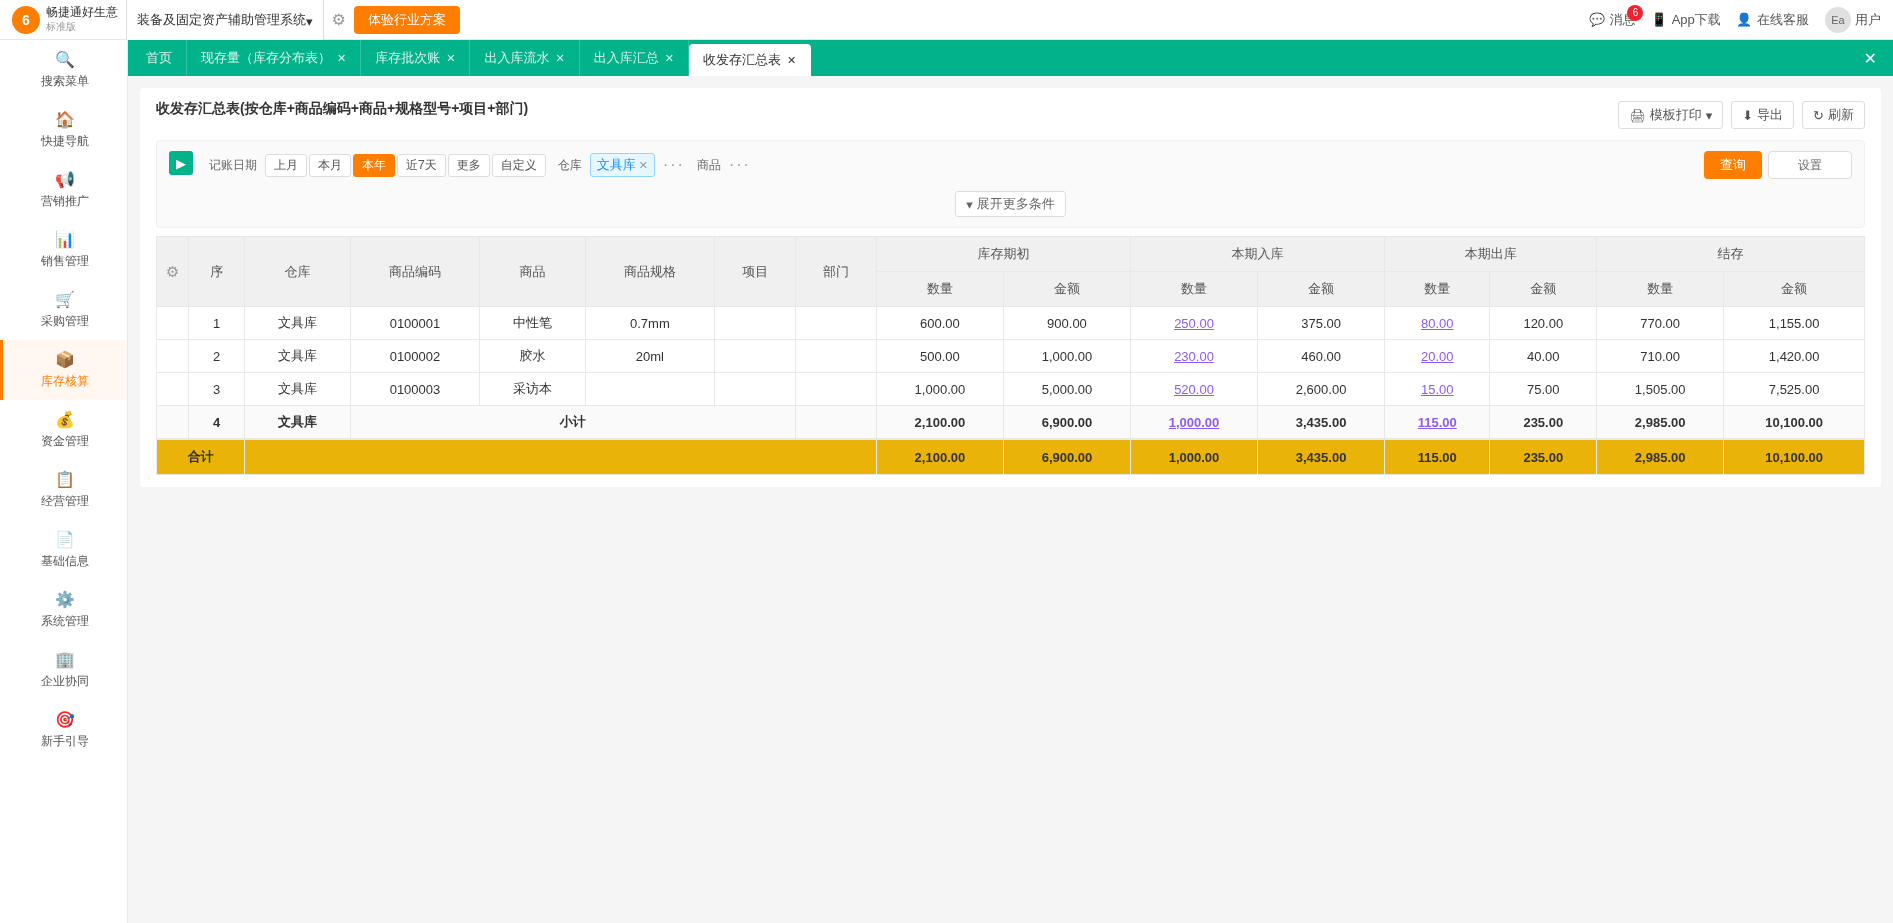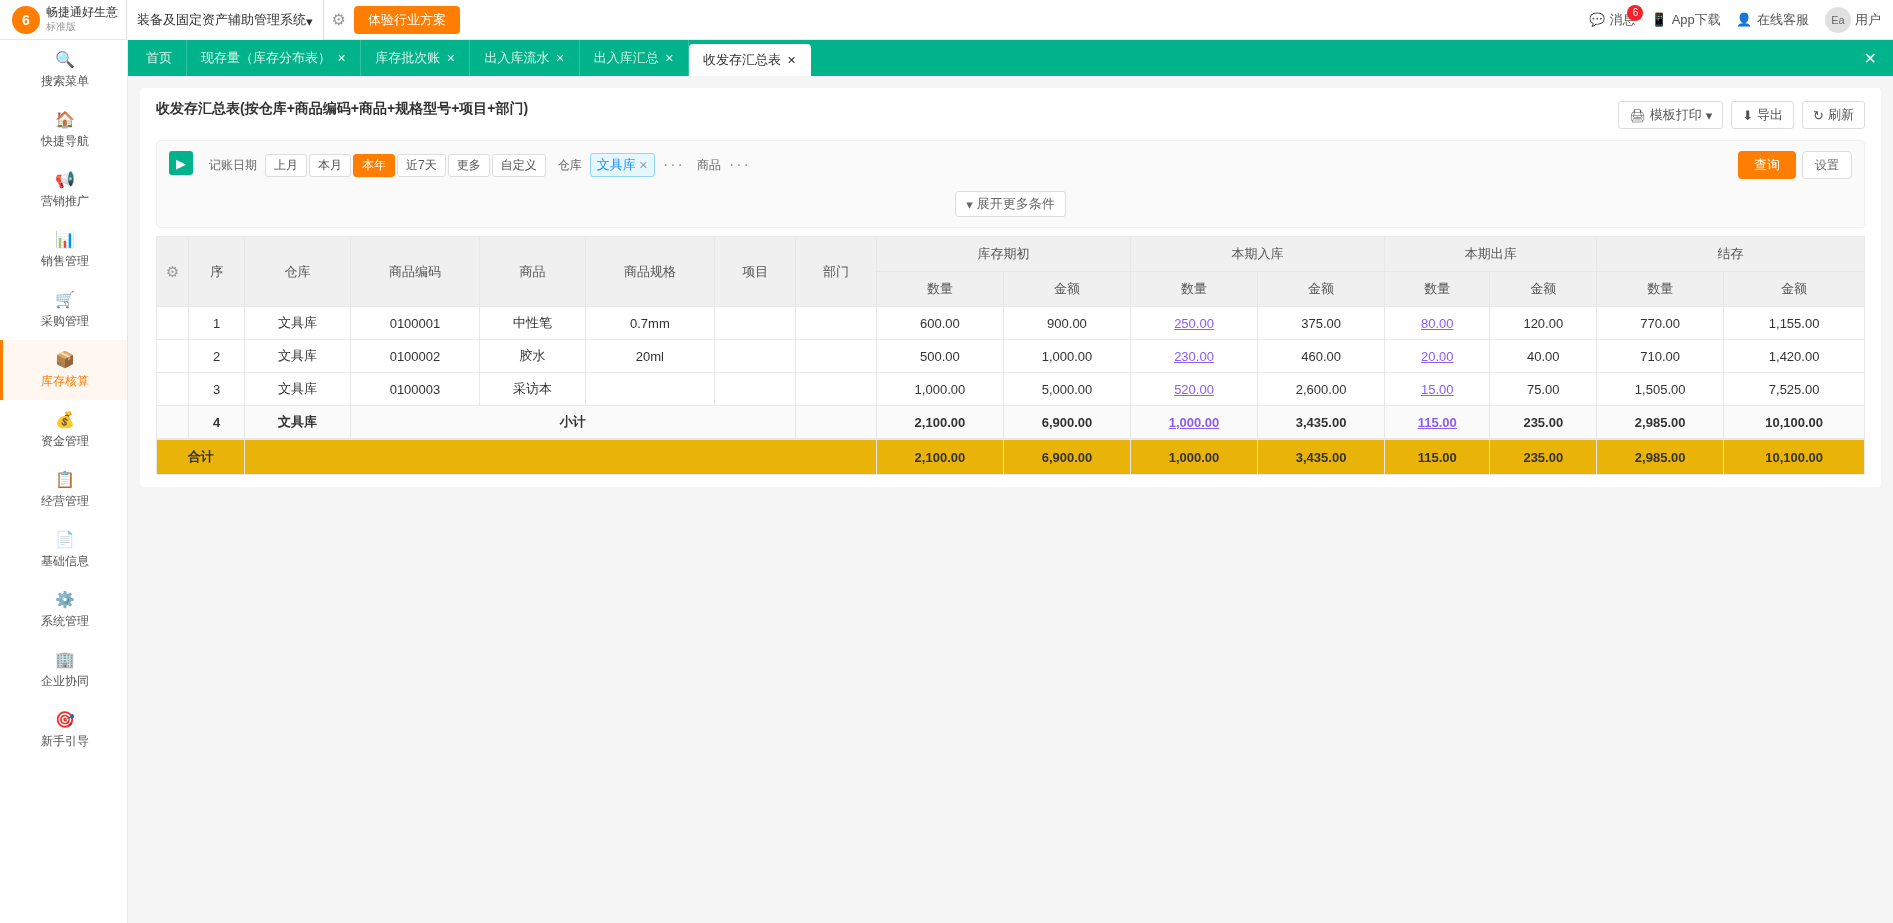--- a/index.html
+++ b/index.html
@@ -47,21 +47,21 @@
     .filter-section { display: flex; align-items: center; gap: 8px; }
     .filter-label { color: #666; font-size: 12px; }
     .date-btns { display: flex; gap: 2px; }
     .date-btn { padding: 2px 8px; border: 1px solid #ddd; border-radius: 3px; background: #fff; cursor: pointer; font-size: 12px; color: #555; }
     .date-btn.active { background: #ff7d00; color: #fff; border-color: #ff7d00; }
     .warehouse-tag { display: flex; align-items: center; gap: 3px; background: #e6f7ff; border: 1px solid #91d5ff; border-radius: 3px; padding: 2px 6px; font-size: 12px; color: #1890ff; }
     .warehouse-tag .tag-close { cursor: pointer; color: #999; font-size: 11px; }
     .dotdot { color: #999; cursor: pointer; font-size: 16px; letter-spacing: 2px; }
     .expand-btn { display: flex; align-items: center; gap: 4px; color: #666; cursor: pointer; font-size: 12px; border: 1px solid #ddd; padding: 3px 10px; border-radius: 3px; background: #fff; }
     .query-btn { background: #ff7d00; color: #fff; border: none; padding: 5px 16px; border-radius: 4px; cursor: pointer; font-size: 13px; }
-    .setting-btn { background: #fff; color: #666; border: 1px solid #ddd; padding: 4px 12px; border-radius: 4px; cursor: pointer; font-size: 12px; }
+    .setting-btn { background: #fff; color: #666; border: 1px solid #ddd; padding: 4px 29px; border-radius: 4px; cursor: pointer; font-size: 12px; }
     .tool-btn { display: flex; align-items: center; gap: 4px; padding: 4px 10px; border: 1px solid #ddd; border-radius: 3px; background: #fff; cursor: pointer; font-size: 12px; color: #555; }
 
     
     .table-wrapper { overflow-x: auto; }
     table { width: 100%; border-collapse: collapse; font-size: 13px; }
     th { background: #f0f0f0; color: #555; padding: 8px 8px; text-align: center; border: 1px solid #e8e8e8; font-weight: normal; white-space: nowrap; }
     td { padding: 7px 8px; border: 1px solid #e8e8e8; text-align: center; color: #333; white-space: nowrap; }
     .subtotal-row td { background: #fafafa; font-weight: bold; }
     .underline { text-decoration: underline; color: #8b5cf6; cursor: pointer; }
     .settings-col { width: 32px; }

